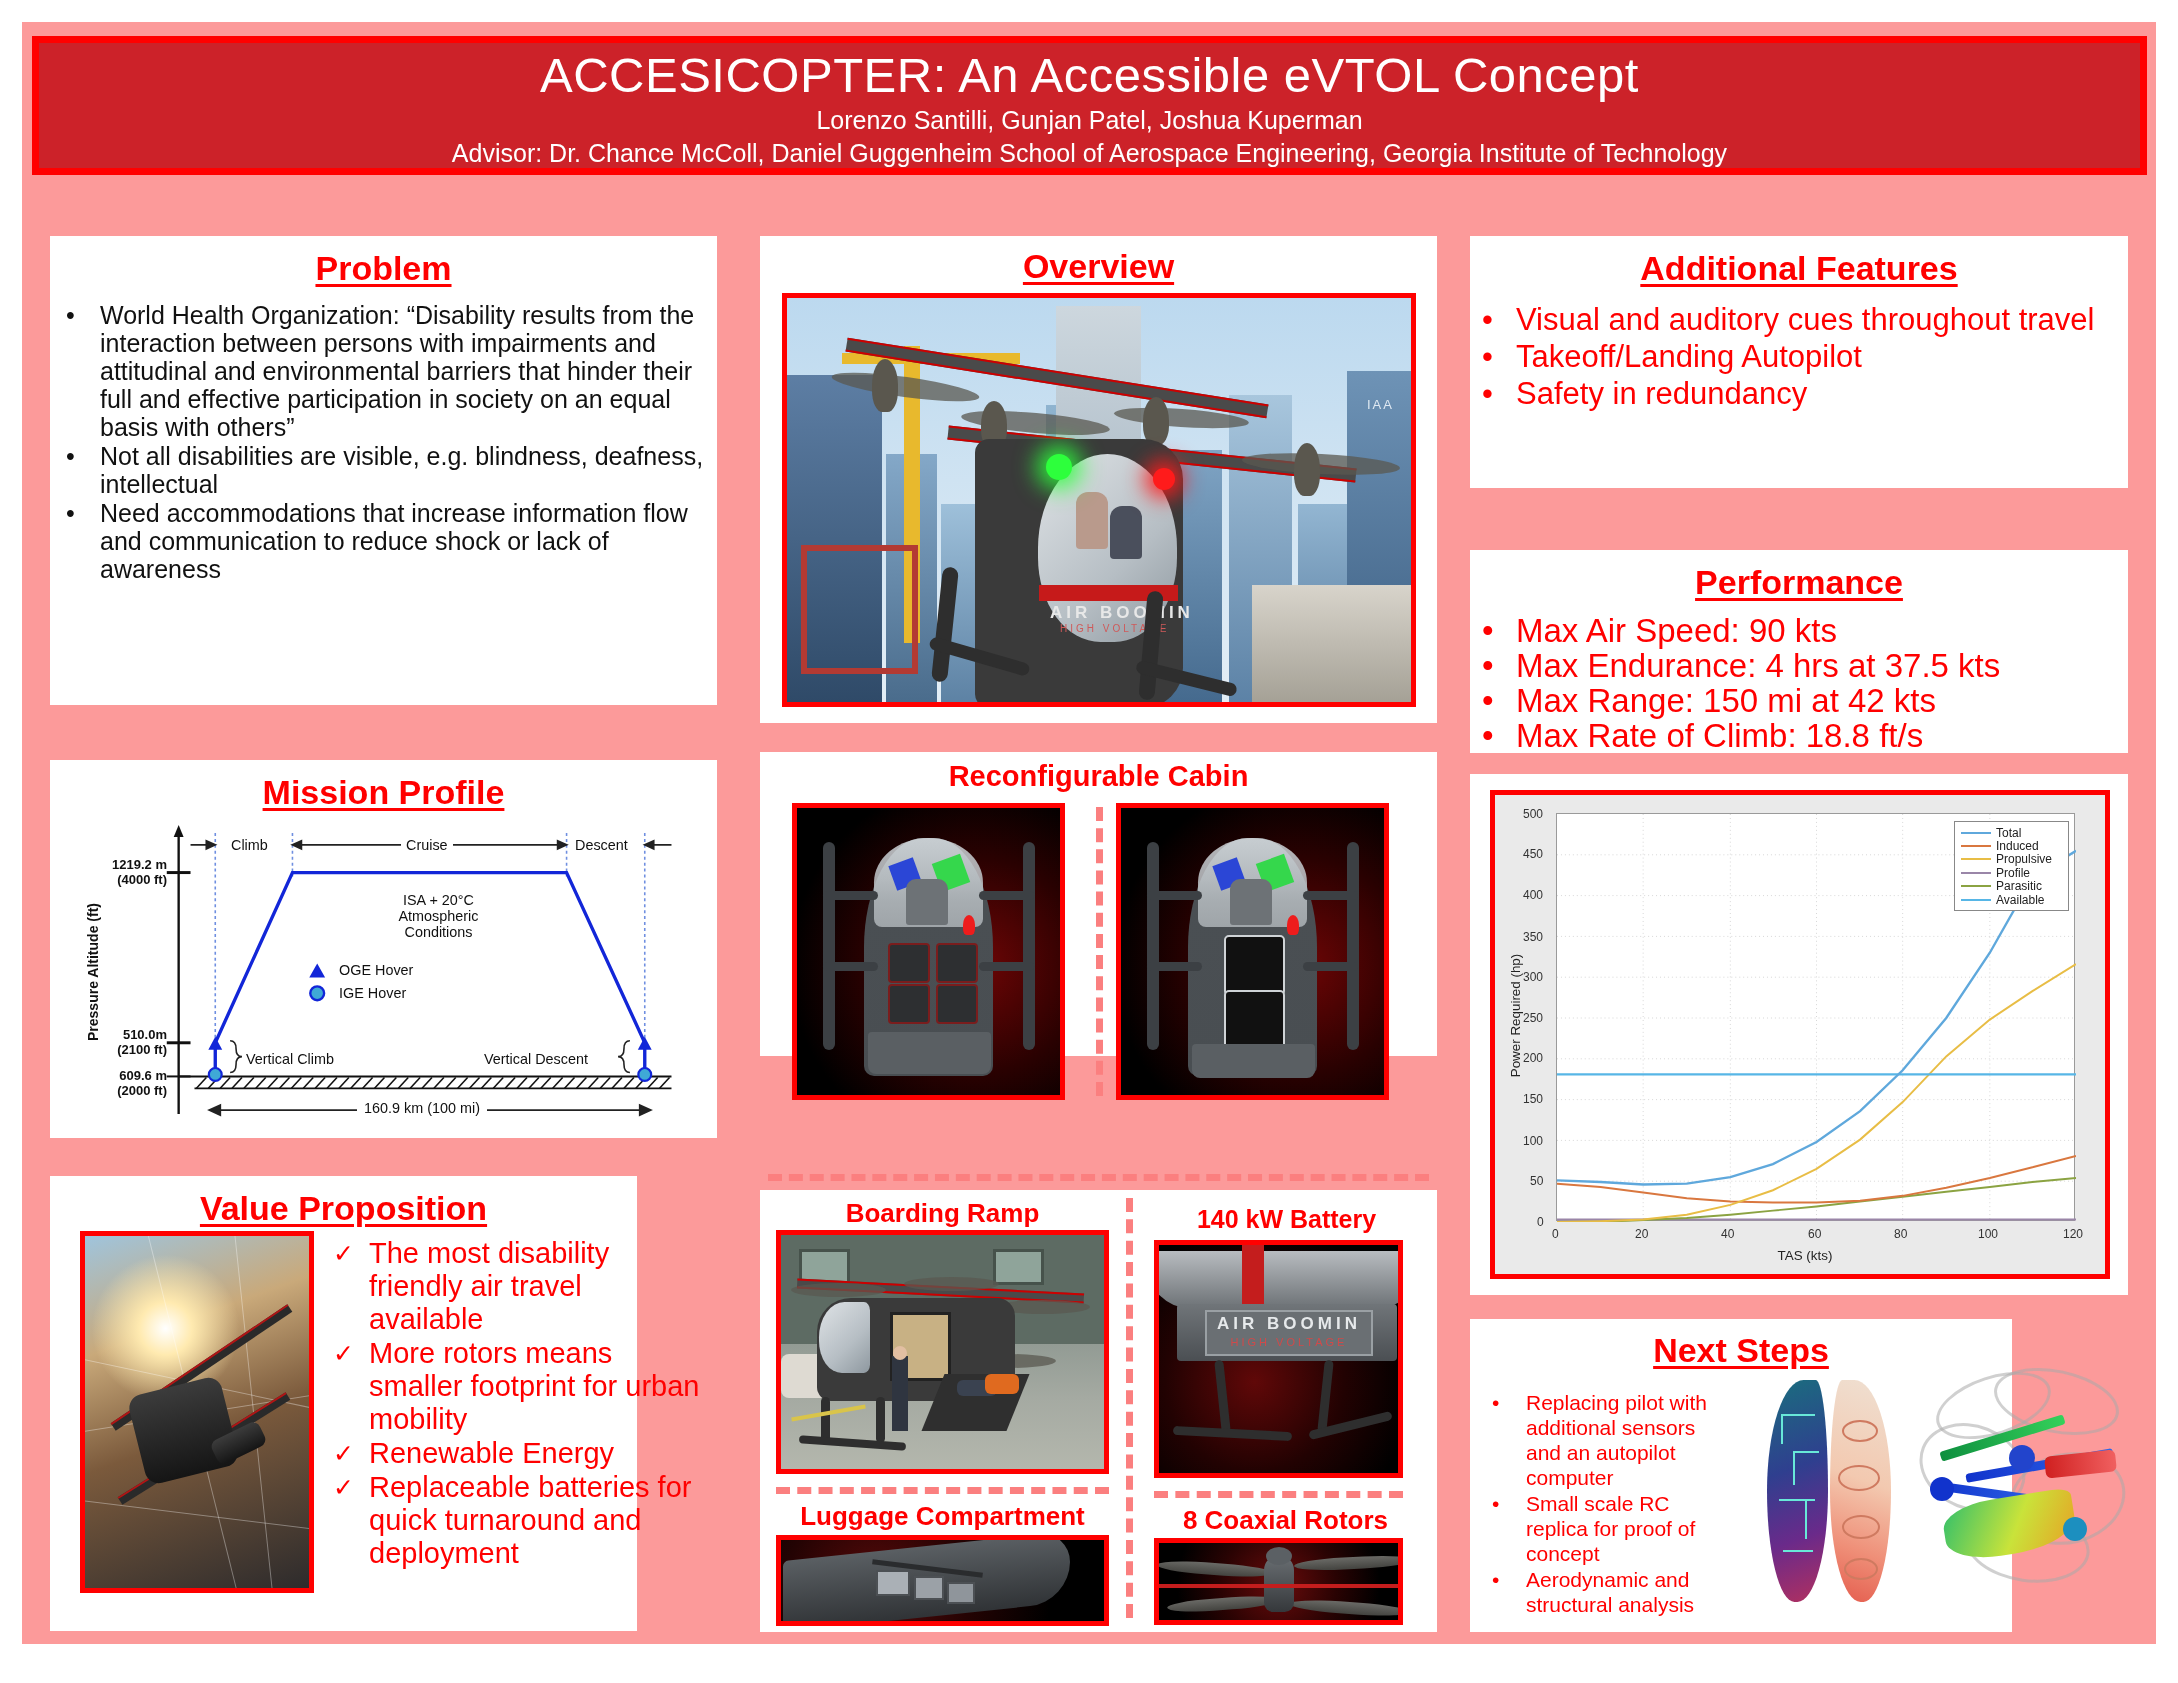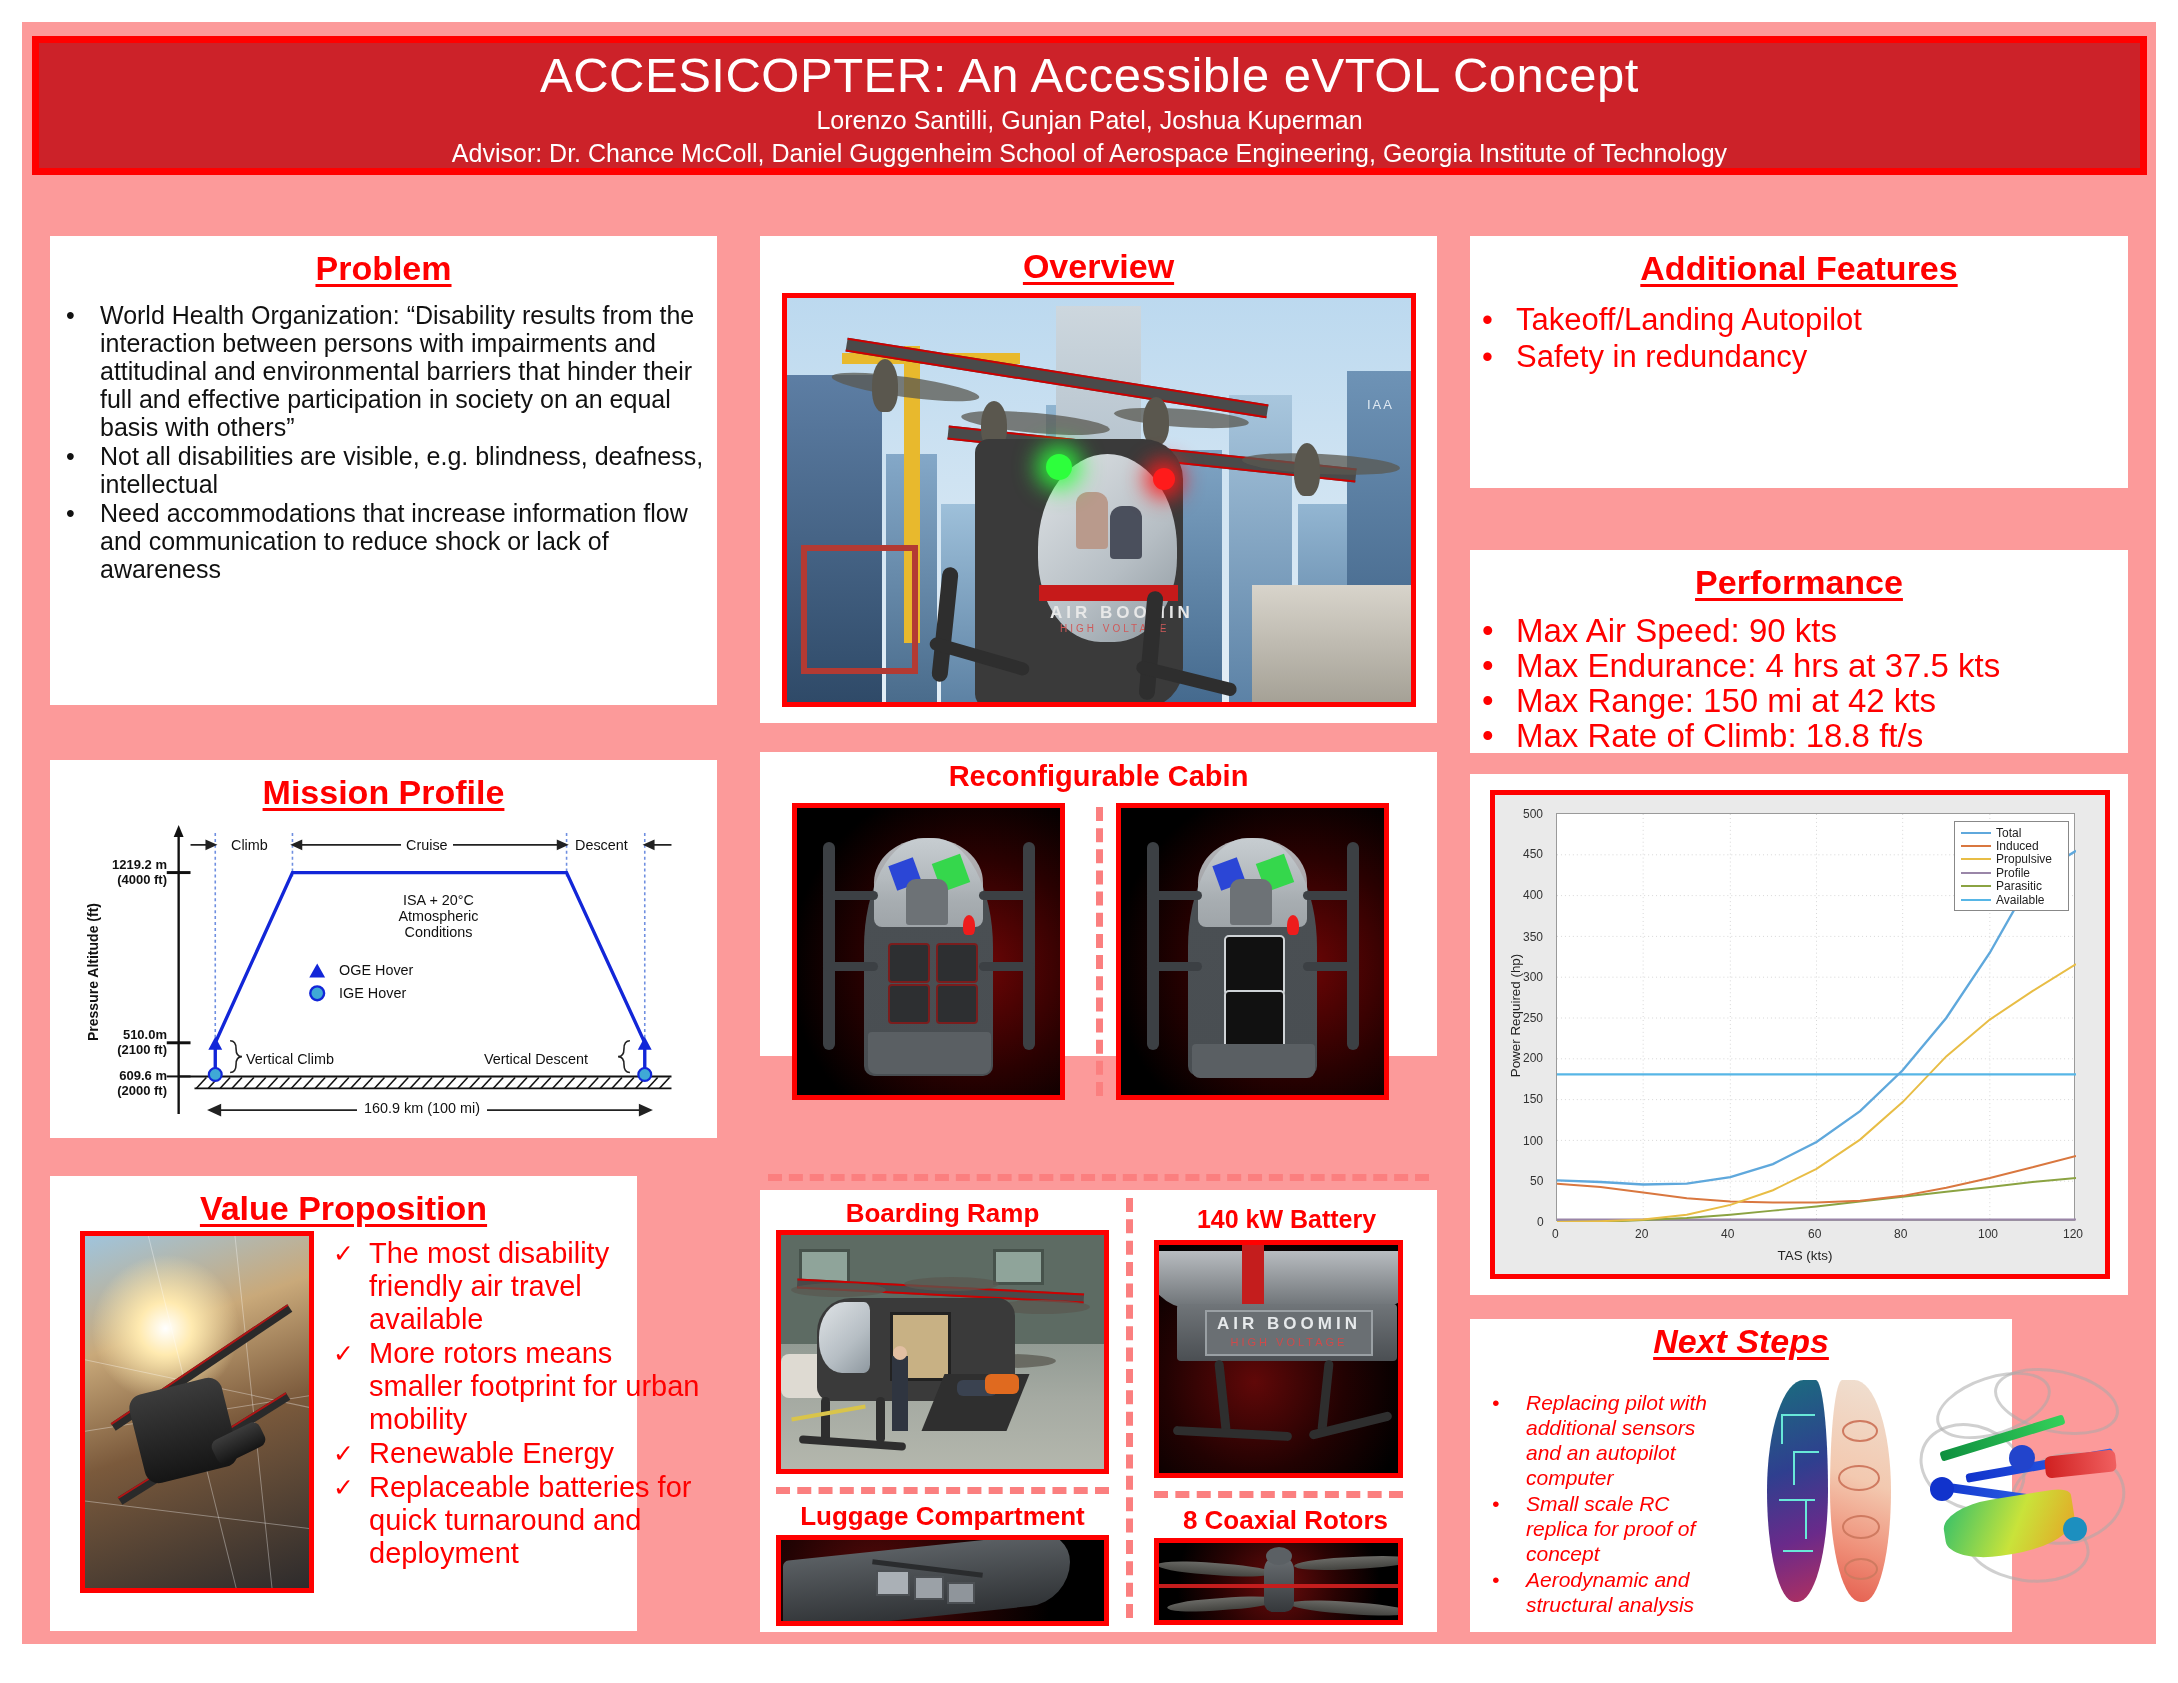--- a/index.html
+++ b/index.html
@@ -481,20 +481,21 @@
       <div class="blade2" style="left:131px; top:59px; width:119px; height:12px; transform:rotate(4deg);"></div>
       <div style="position:absolute; left:105px; top:12px; width:30px; height:57px; background:linear-gradient(#6a6f73,#35383b); border-radius:16px 16px 10px 10px;"></div>
       <div style="position:absolute; left:0; top:41px; width:249px; height:4px; background:#c41d1d;"></div>
       <div style="position:absolute; left:107px; top:4px; width:26px; height:18px; background:#5b6064; border-radius:50%;"></div>
     </div>
   </div>
 
   <div class="card" style="left:1448px; top:214px; width:658px; height:252px; padding-top:10px;">
     <div class="sec-title t-lg">Additional Features</div>
     <ul class="b red-txt" style="margin-top:12px; font-size:31px; line-height:36px;">
+      <li>Visual and auditory cues throughout travel</li>
       <li>Takeoff/Landing Autopilot</li>
       <li>Safety in redundancy</li>
     </ul>
   </div>
 
   <div class="card" style="left:1448px; top:528px; width:658px; height:203px; padding-top:10px;">
     <div class="sec-title t-lg">Performance</div>
     <ul class="b red-txt" style="margin-top:10px; font-size:33px; line-height:34px;">
       <li>Max Air Speed: 90 kts</li>
       <li>Max Endurance: 4 hrs at 37.5 kts</li>
@@ -585,21 +586,21 @@
           <span class="legend-txt">Parasitic</span>
         </div>
         <div class="legend-row">
           <span class="legend-line" style="border-color:#57b6e6;"></span>
           <span class="legend-txt">Available</span>
         </div>
       </div>
     </div>
   </div>
 
-  <div class="card" style="left:1448px; top:1297px; width:542px; height:313px; padding-top:0;font-style:italic;">
+  <div class="card" style="left:1448px; top:1297px; width:542px; height:313px; padding-top:9px;">
     <div class="sec-title t-lg">Next Steps</div>
 
     <ul class="b red-xs" style="position:absolute; left:10px; top:71px; width:244px; font-size:21px; line-height:25px;">
       <li>Replacing pilot with additional sensors and an autopilot computer</li>
       <li>Small scale RC replica for proof of concept</li>
       <li>Aerodynamic and structural analysis</li>
     </ul>
 
     <div style="position:absolute; left:297px; top:61px; width:127px; height:222px;">
       <div class="brain-l" style="left:0; top:0; width:61px; height:222px;"></div>

